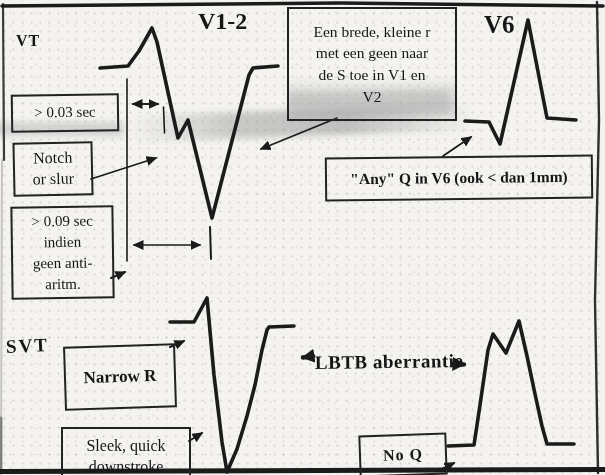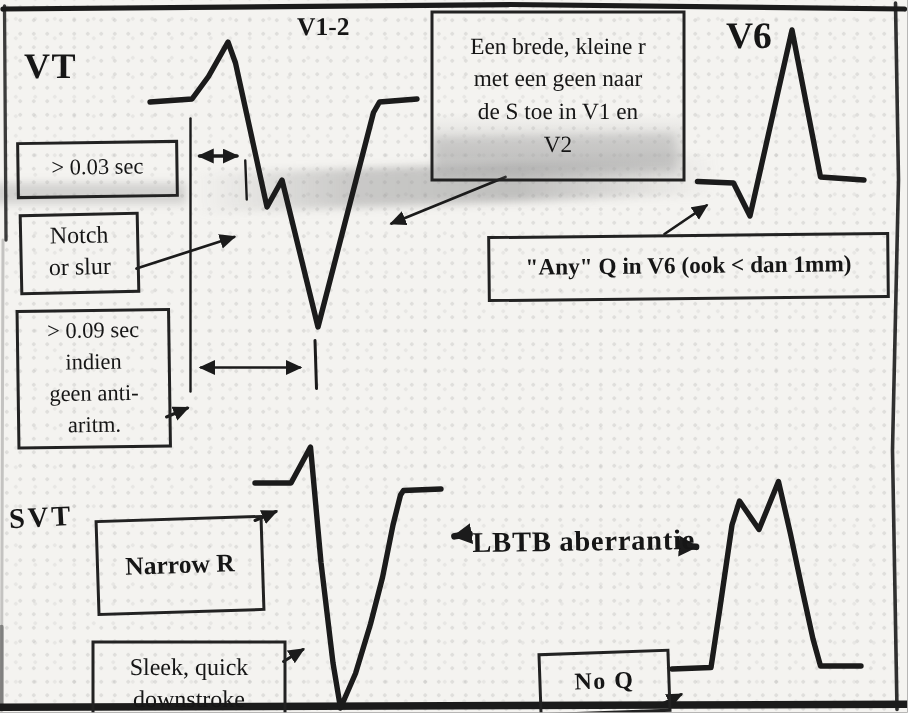--- a/index.html
+++ b/index.html
@@ -27,23 +27,23 @@
   .b003{left:11px;top:94px;width:104px;height:34px;transform:rotate(-.8deg);}
   .bnotch{left:13px;top:142px;width:76px;height:50px;border-width:2.5px;font-size:16px;transform:rotate(-1.2deg);}
   .b009{left:11px;top:206px;width:99px;height:89px;border-width:2.5px;line-height:1.4;transform:rotate(-.8deg);}
   .bbrede{left:287px;top:7px;width:166px;height:110px;font-size:15.5px;line-height:1.4;
           background:linear-gradient(180deg,rgba(190,190,190,0) 60%,rgba(165,165,165,.38) 86%,rgba(190,190,190,.12));}
   .banyq{left:325px;top:156px;width:264px;height:40px;font-weight:bold;font-size:15.5px;transform:rotate(-.6deg);}
   .bnarrow{left:64px;top:345px;width:108px;height:60px;border-width:2.5px;font-weight:bold;font-size:17px;transform:rotate(-1.8deg);}
   .bsleek{left:61px;top:427px;width:126px;height:55px;font-size:16px;align-items:flex-start;padding-top:7px;}
   .bnoq{left:359px;top:434px;width:84px;height:38px;font-weight:bold;font-size:16px;letter-spacing:1px;transform:rotate(-2deg);}
   .lbl{position:absolute;font-weight:bold;}
-  .lvt{left:16px;top:32px;font-size:24px;letter-spacing:1px;}
+  .lvt{left:16px;top:32px;font-size:16px;letter-spacing:1px;}
   .lsvt{left:6px;top:335px;font-size:19px;letter-spacing:2px;transform:rotate(-3deg);}
-  .lv12{left:198px;top:8px;font-size:17px;}
+  .lv12{left:198px;top:8px;font-size:24px;}
   .lv6{left:484px;top:11px;font-size:25px;}
   .llbtb{left:315px;top:351px;font-size:19px;letter-spacing:.5px;transform:rotate(-.8deg);}
 </style>
 </head>
 <body>
 
 <div id="page">
 
   <div class="smudge sm1"></div>
   <div class="smudge sm2"></div>

